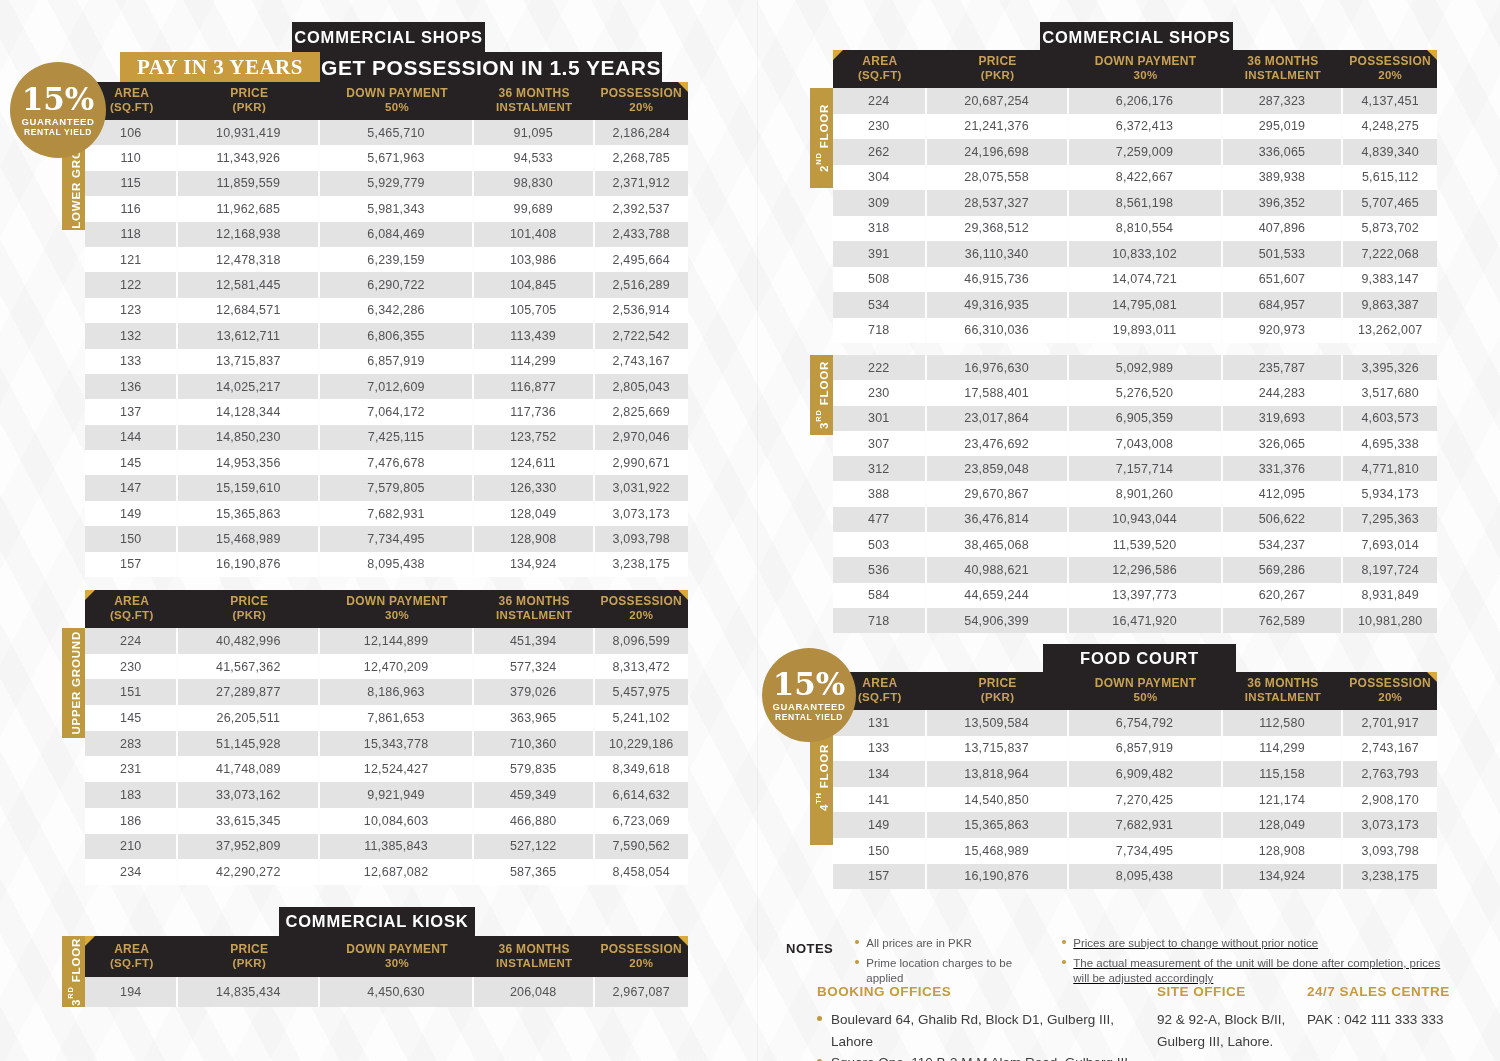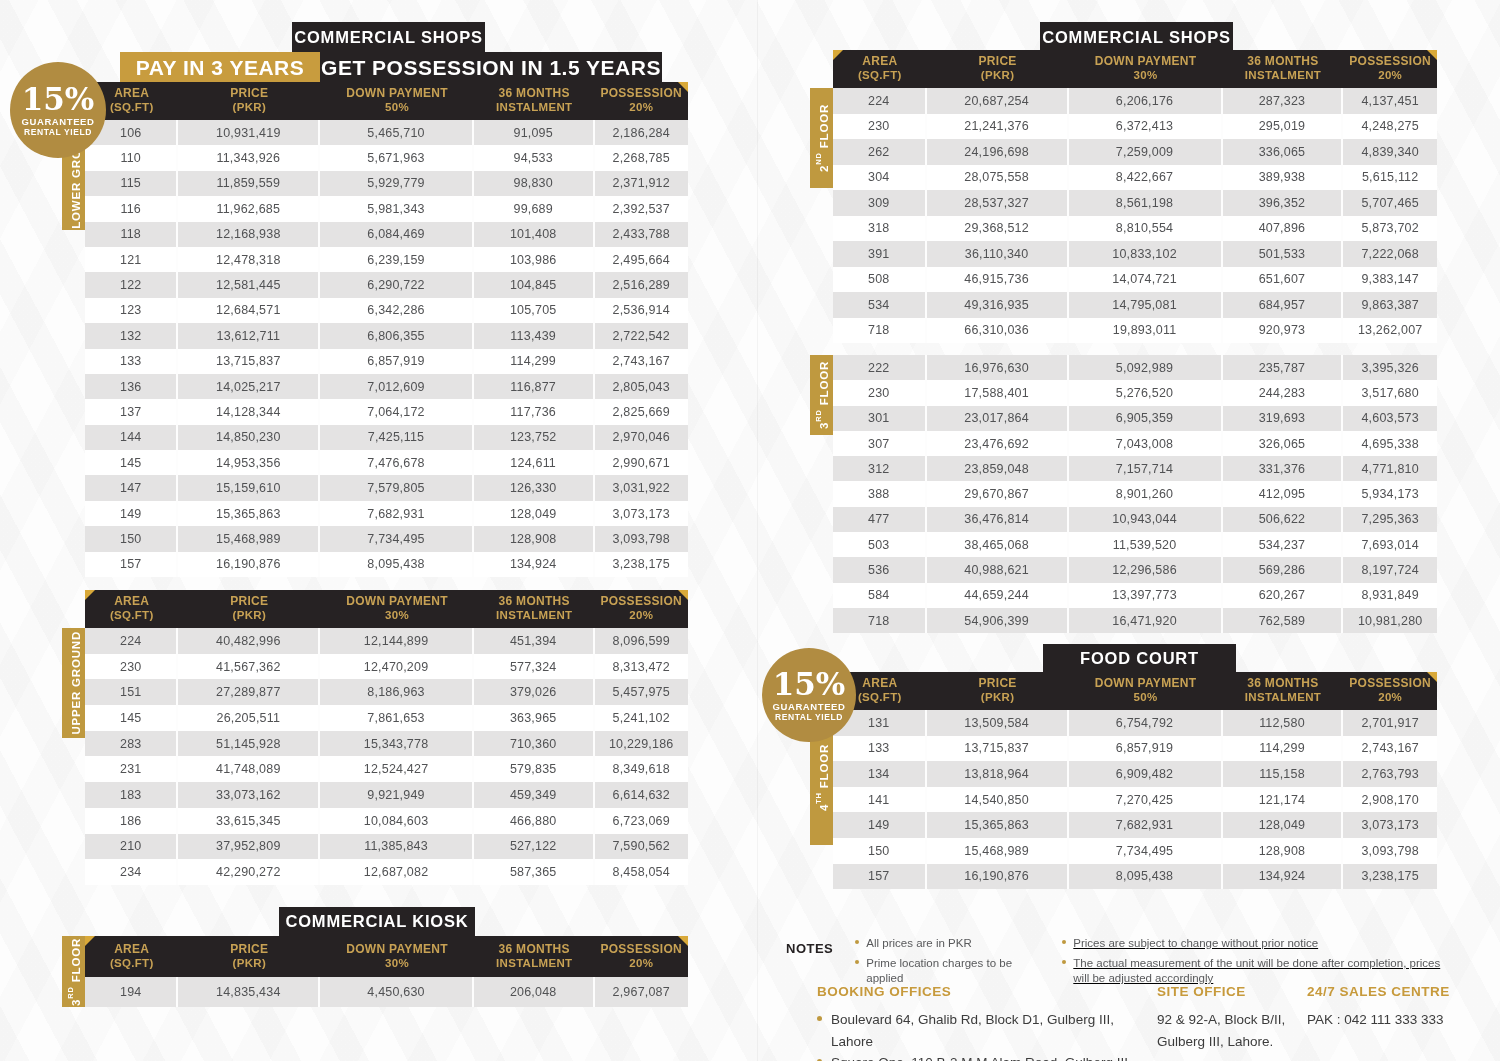--- a/index.html
+++ b/index.html
@@ -110,21 +110,21 @@
 </style>
 </head>
 <body>
 
 <div class="canvas">
   <div class="fold"></div>
 
   <div class="title-box" style="left:292px; top:22px; width:193px; height:30px;">
     <span>COMMERCIAL SHOPS</span>
   </div>
-  <div class="banner-gold" style="left:120px; top:52px; width:200px; height:31px;">
+  <div class="banner-gold" style="left:120px; top:52px; width:200px; height:31px;font-family:Liberation Serif, serif;">
     <span>PAY IN 3 YEARS</span>
   </div>
   <div class="banner-dark" style="left:320px; top:52px; width:342px; height:31px;">
     <span>GET POSSESSION IN 1.5 YEARS</span>
   </div>
 
   <div class="badge" style="left:10px; top:62px; width:96px; height:96px;">
     <div class="pct">15%</div>
     <div class="b1">GUARANTEED</div>
     <div class="b2">RENTAL YIELD</div>

